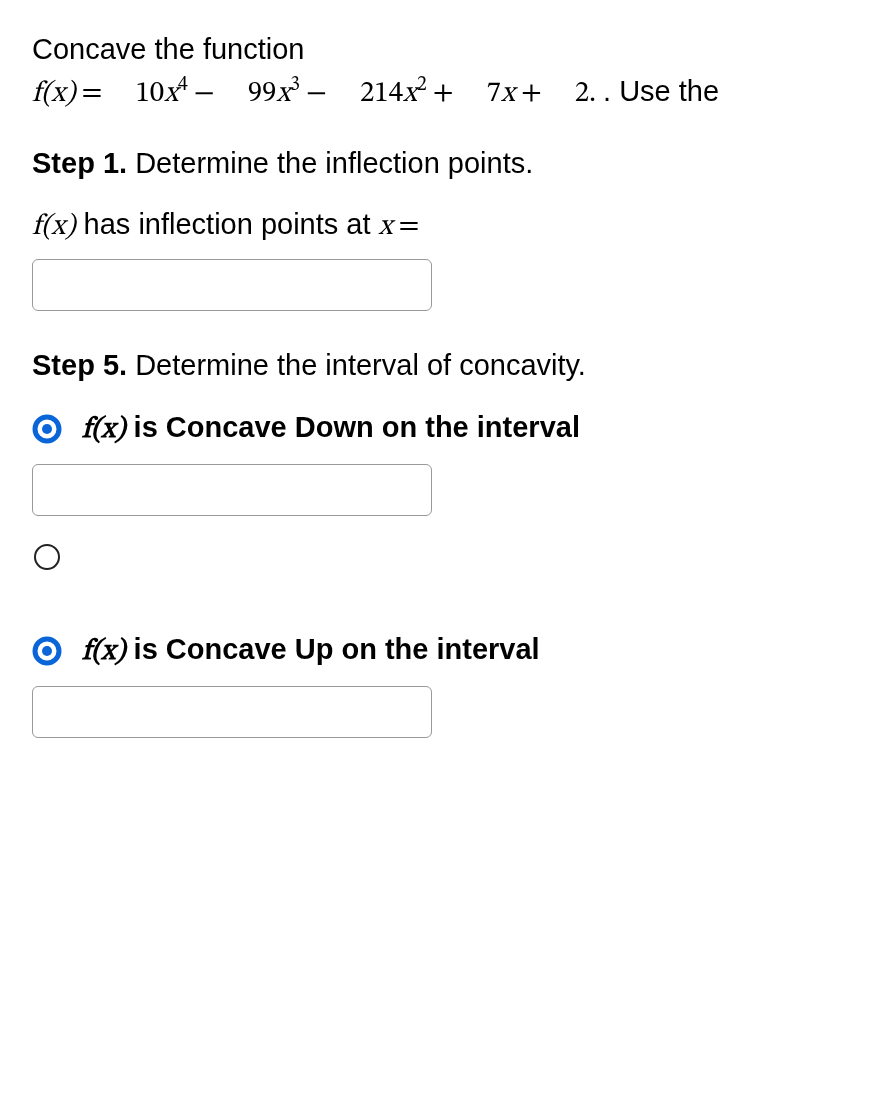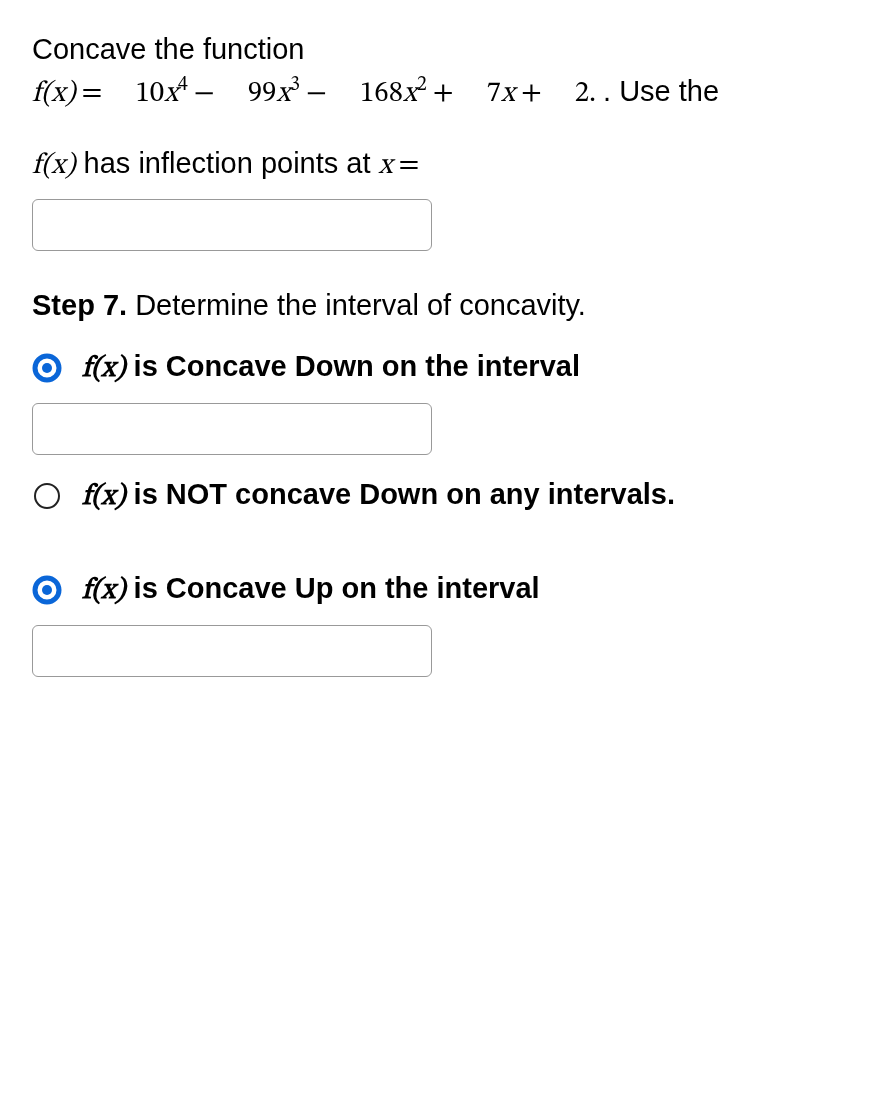--- a/index.html
+++ b/index.html
@@ -86,32 +86,35 @@
   }
 </style>
 </head>
 <body>
 
 <div class="page">
 
   <p class="para">
     <span>Concave the function</span><br>
     <span class="math">
-      f(x)<span class="op">=</span><span class="num">10</span>x<sup>4</sup><span class="op">−</span><span class="num">99</span>x<sup>3</sup><span class="op">−</span><span class="num">168</span>x<sup>2</sup><span class="op">+</span><span class="num">7</span>x<span class="op">+</span><span class="num">2.</span>
+      f(x)<span class="op">=</span><span class="num">10</span>x<sup>4</sup><span class="op">−</span><span class="num">99</span>x<sup>3</sup><span class="op">−</span><span class="num">214</span>x<sup>2</sup><span class="op">+</span><span class="num">7</span>x<span class="op">+</span><span class="num">2.</span>
     </span><span> . Use the</span><br>
   </p>
 
+  <p class="step-heading">
+    <span class="st">Step 1.</span><span> Determine the inflection points.</span>
+  </p>
 
   <p class="inflection-line">
     <span class="math">f(x)</span><span> has inflection points at </span><span class="math">x<span class="op">=</span></span>
   </p>
   <input type="text" class="text-input" value="" style="">
 
   <p class="step-heading">
-    <span class="st">Step 7.</span><span> Determine the interval of concavity.</span>
+    <span class="st">Step 5.</span><span> Determine the interval of concavity.</span>
   </p>
 
   
   <div class="opt-row">
     <span class="radio">
       <svg width="30" height="30" viewBox="0 0 30 30">
         <circle cx="15" cy="15" r="12" fill="none" stroke="#0a66d8" stroke-width="5"></circle>
         <circle cx="15" cy="15" r="5" fill="#0a66d8"></circle>
       </svg>
     </span>
@@ -120,23 +123,20 @@
     </span>
   </div>
   <input type="text" class="text-input indent-input" style="margin-bottom: 18px;" value="">
 
   <div class="opt-row gap-after">
     <span class="radio">
       <svg width="30" height="30" viewBox="0 0 30 30">
         <circle cx="15" cy="15" r="12" fill="none" stroke="#222" stroke-width="2"></circle>
       </svg>
     </span>
-    <span class="opt-label">
-      <span class="math">f(x)</span><span> is NOT concave Down on any intervals.</span>
-    </span>
   </div>
 
   
   <div class="opt-row">
     <span class="radio">
       <svg width="30" height="30" viewBox="0 0 30 30">
         <circle cx="15" cy="15" r="12" fill="none" stroke="#0a66d8" stroke-width="5"></circle>
         <circle cx="15" cy="15" r="5" fill="#0a66d8"></circle>
       </svg>
     </span>

